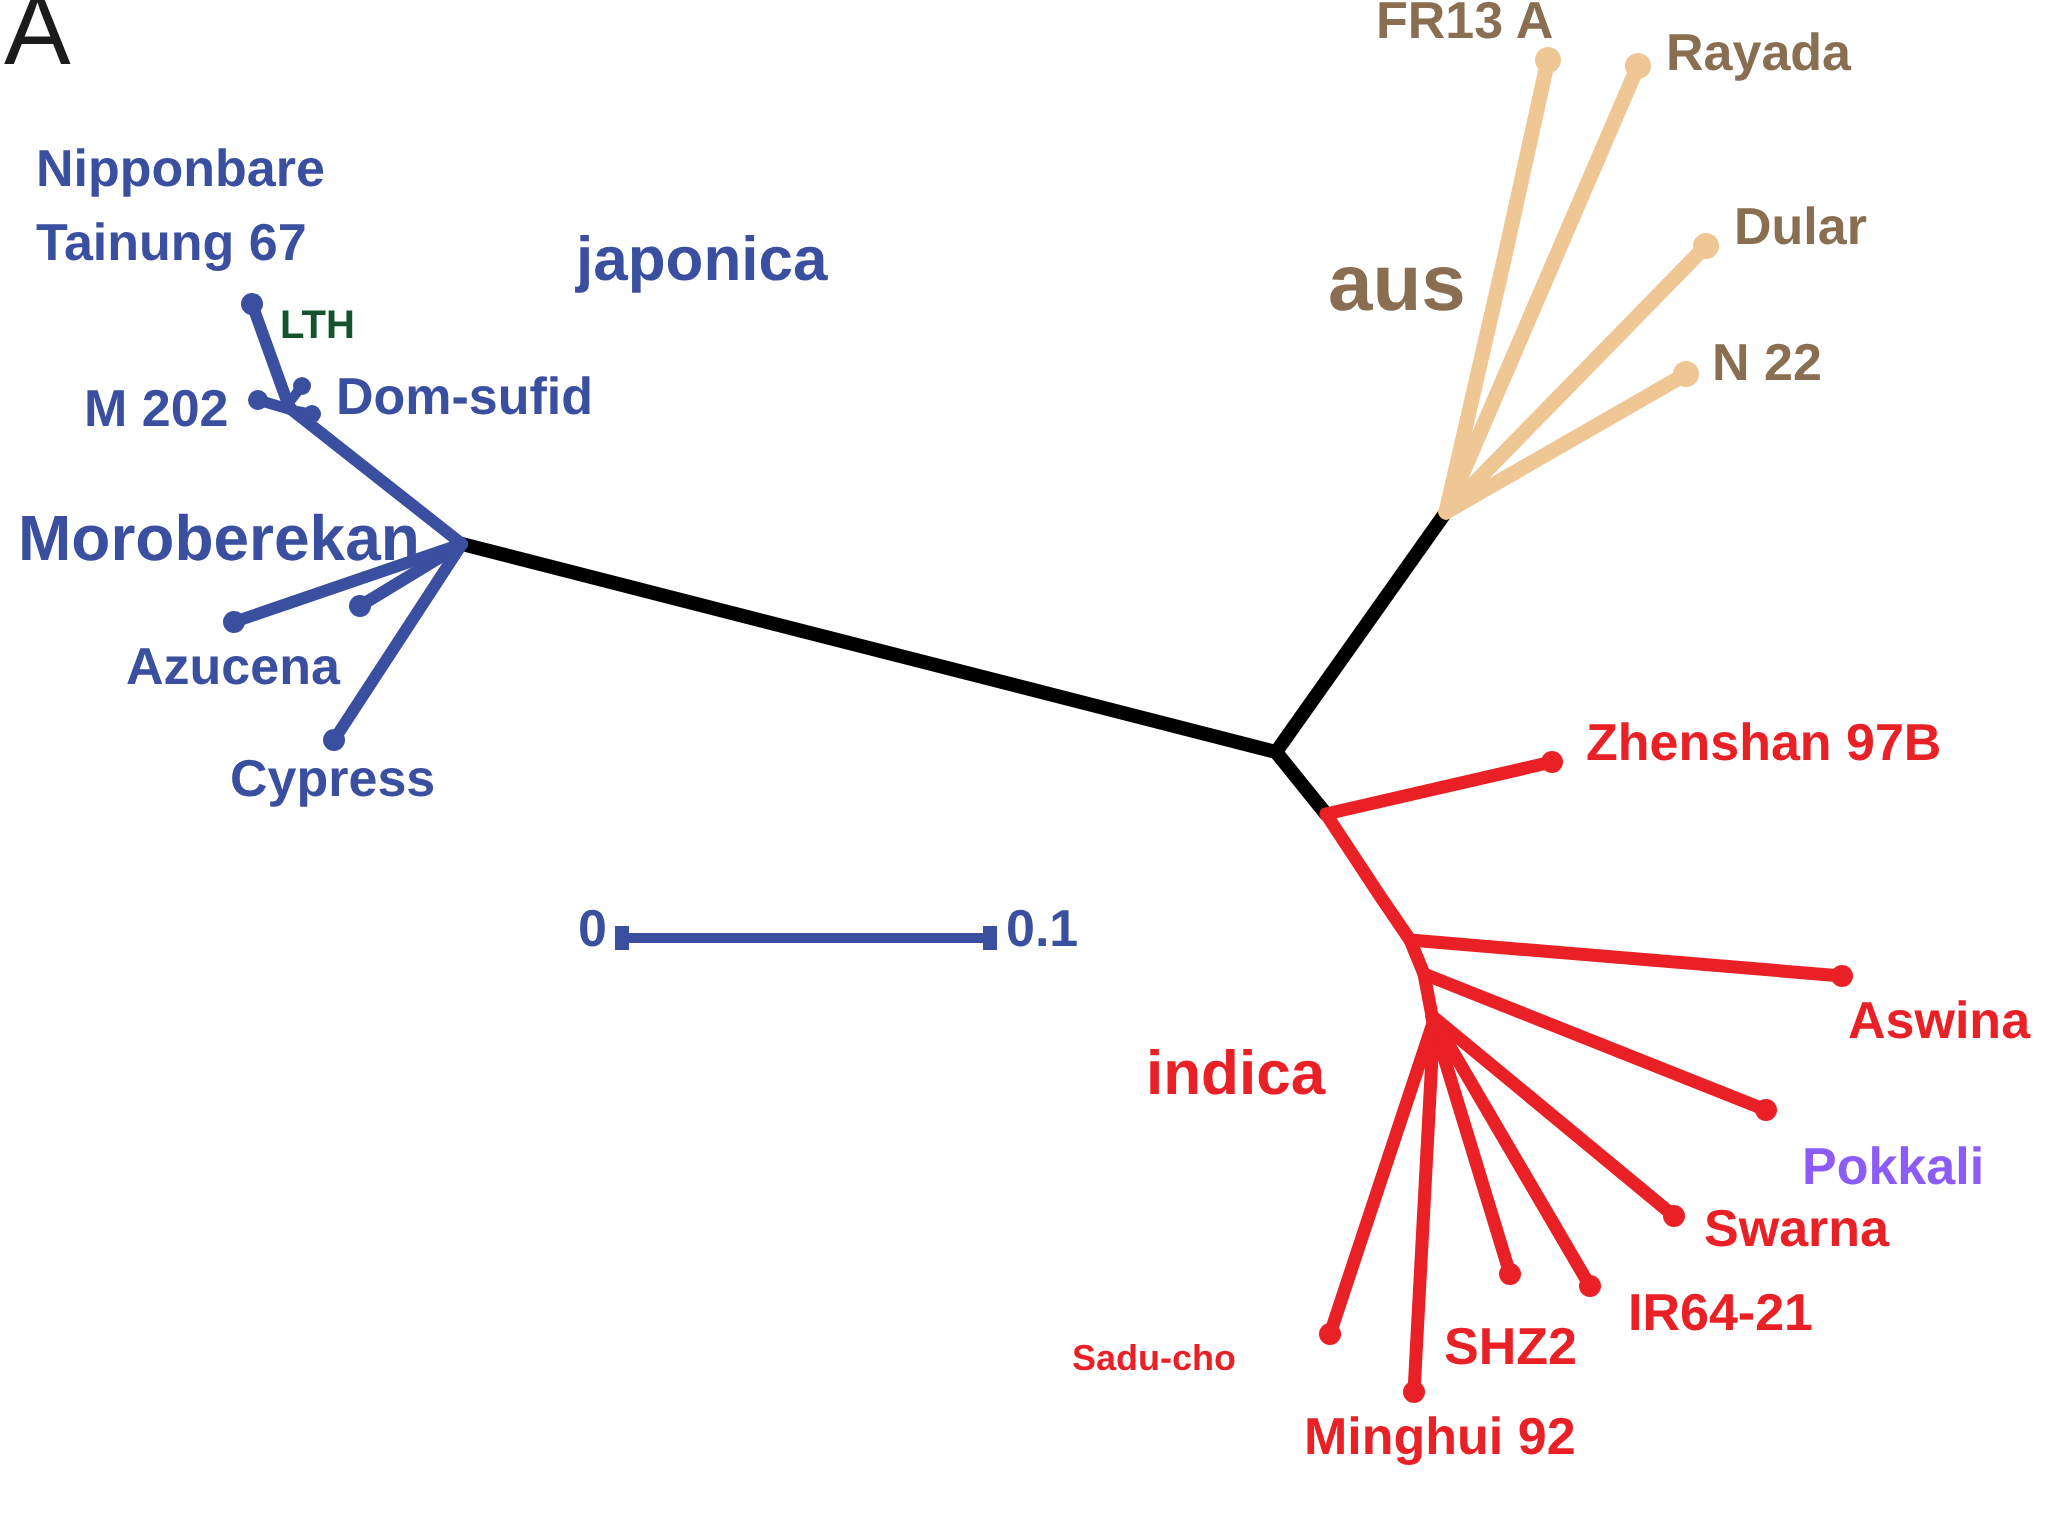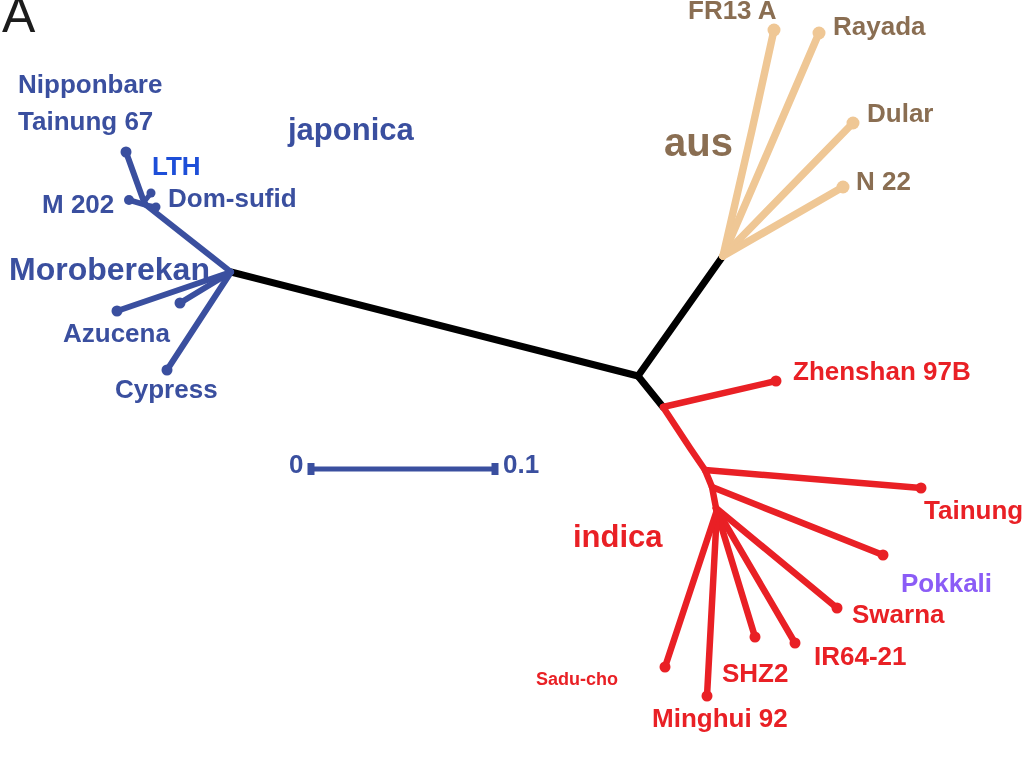--- a/index.html
+++ b/index.html
@@ -68,36 +68,36 @@
       <circle cx="665" cy="667" r="5.5" fill="#e92025"></circle>
       <line x1="311" y1="469" x2="495" y2="469" stroke="#3a4f9f" stroke-width="5"></line>
       <line x1="311" y1="463" x2="311" y2="475" stroke="#3a4f9f" stroke-width="7"></line>
       <line x1="495" y1="463" x2="495" y2="475" stroke="#3a4f9f" stroke-width="7"></line>
     </svg>
   <div>
       <div class="lbl" style="left: 2px; top: -10px; font-size: 50px; font-weight: 400; color: rgb(28, 28, 28);">A</div>
       <div class="lbl" style="left: 18px; top: 71px; font-size: 26px; font-weight: 700; color: rgb(58, 79, 159); text-align: center;">Nipponbare</div>
       <div class="lbl" style="left: 18px; top: 108px; font-size: 26px; font-weight: 700; color: rgb(58, 79, 159);">Tainung 67</div>
       <div class="lbl" style="left: 288px; top: 114px; font-size: 31px; font-weight: 700; color: rgb(58, 79, 159);">japonica</div>
-      <div class="lbl" style="left: 152px; top: 153px; font-size: 26px; font-weight: 700; color: #1d4ed8;">LTH</div>
+      <div class="lbl" style="left: 140px; top: 153px; font-size: 20px; font-weight: 700; color: #14532d;">LTH</div>
       <div class="lbl" style="left: 168px; top: 185px; font-size: 26px; font-weight: 700; color: rgb(58, 79, 159);">Dom-sufid</div>
       <div class="lbl" style="left: 42px; top: 191px; font-size: 26px; font-weight: 700; color: rgb(58, 79, 159);">M 202</div>
       <div class="lbl" style="left: 9px; top: 253px; font-size: 32px; font-weight: 700; color: rgb(58, 79, 159);">Moroberekan</div>
       <div class="lbl" style="left: 63px; top: 320px; font-size: 26px; font-weight: 700; color: rgb(58, 79, 159);">Azucena</div>
       <div class="lbl" style="left: 115px; top: 376px; font-size: 26px; font-weight: 700; color: rgb(58, 79, 159);">Cypress</div>
       <div class="lbl" style="left: 289px; top: 451px; font-size: 26px; font-weight: 700; color: rgb(58, 79, 159);">0</div>
       <div class="lbl" style="left: 503px; top: 451px; font-size: 26px; font-weight: 700; color: rgb(58, 79, 159);">0.1</div>
       <div class="lbl" style="left: 664px; top: 122px; font-size: 40px; font-weight: 700; color: rgb(138, 110, 82);">aus</div>
       <div class="lbl" style="left: 688px; top: -3px; font-size: 26px; font-weight: 700; color: rgb(138, 110, 82);">FR13 A</div>
       <div class="lbl" style="left: 833px; top: 13px; font-size: 26px; font-weight: 700; color: rgb(138, 110, 82);">Rayada</div>
       <div class="lbl" style="left: 867px; top: 100px; font-size: 26px; font-weight: 700; color: rgb(138, 110, 82);">Dular</div>
       <div class="lbl" style="left: 856px; top: 168px; font-size: 26px; font-weight: 700; color: rgb(138, 110, 82);">N 22</div>
       <div class="lbl" style="left: 573px; top: 521px; font-size: 31px; font-weight: 700; color: rgb(233, 32, 37);">indica</div>
       <div class="lbl" style="left: 793px; top: 358px; font-size: 26px; font-weight: 700; color: rgb(233, 32, 37); text-align: right;">Zhenshan 97B</div>
-      <div class="lbl" style="left: 924px; top: 497px; font-size: 26px; font-weight: 700; color: rgb(233, 32, 37);">Tainung</div>
+      <div class="lbl" style="left: 924px; top: 497px; font-size: 26px; font-weight: 700; color: rgb(233, 32, 37);">Aswina</div>
       <div class="lbl" style="left: 901px; top: 570px; font-size: 26px; font-weight: 700; color: #8b5cf6;">Pokkali</div>
       <div class="lbl" style="left: 852px; top: 601px; font-size: 26px; font-weight: 700; color: rgb(233, 32, 37);">Swarna</div>
       <div class="lbl" style="left: 814px; top: 643px; font-size: 26px; font-weight: 700; color: rgb(233, 32, 37);">IR64-21</div>
       <div class="lbl" style="left: 722px; top: 660px; font-size: 26px; font-weight: 700; color: rgb(233, 32, 37);">SHZ2</div>
       <div class="lbl" style="left: 652px; top: 705px; font-size: 26px; font-weight: 700; color: rgb(233, 32, 37);">Minghui 92</div>
       <div class="lbl" style="left: 536px; top: 670px; font-size: 18px; font-weight: 700; color: rgb(233, 32, 37);">Sadu-cho</div>
     </div>
 </div>
 
 </body></html>

